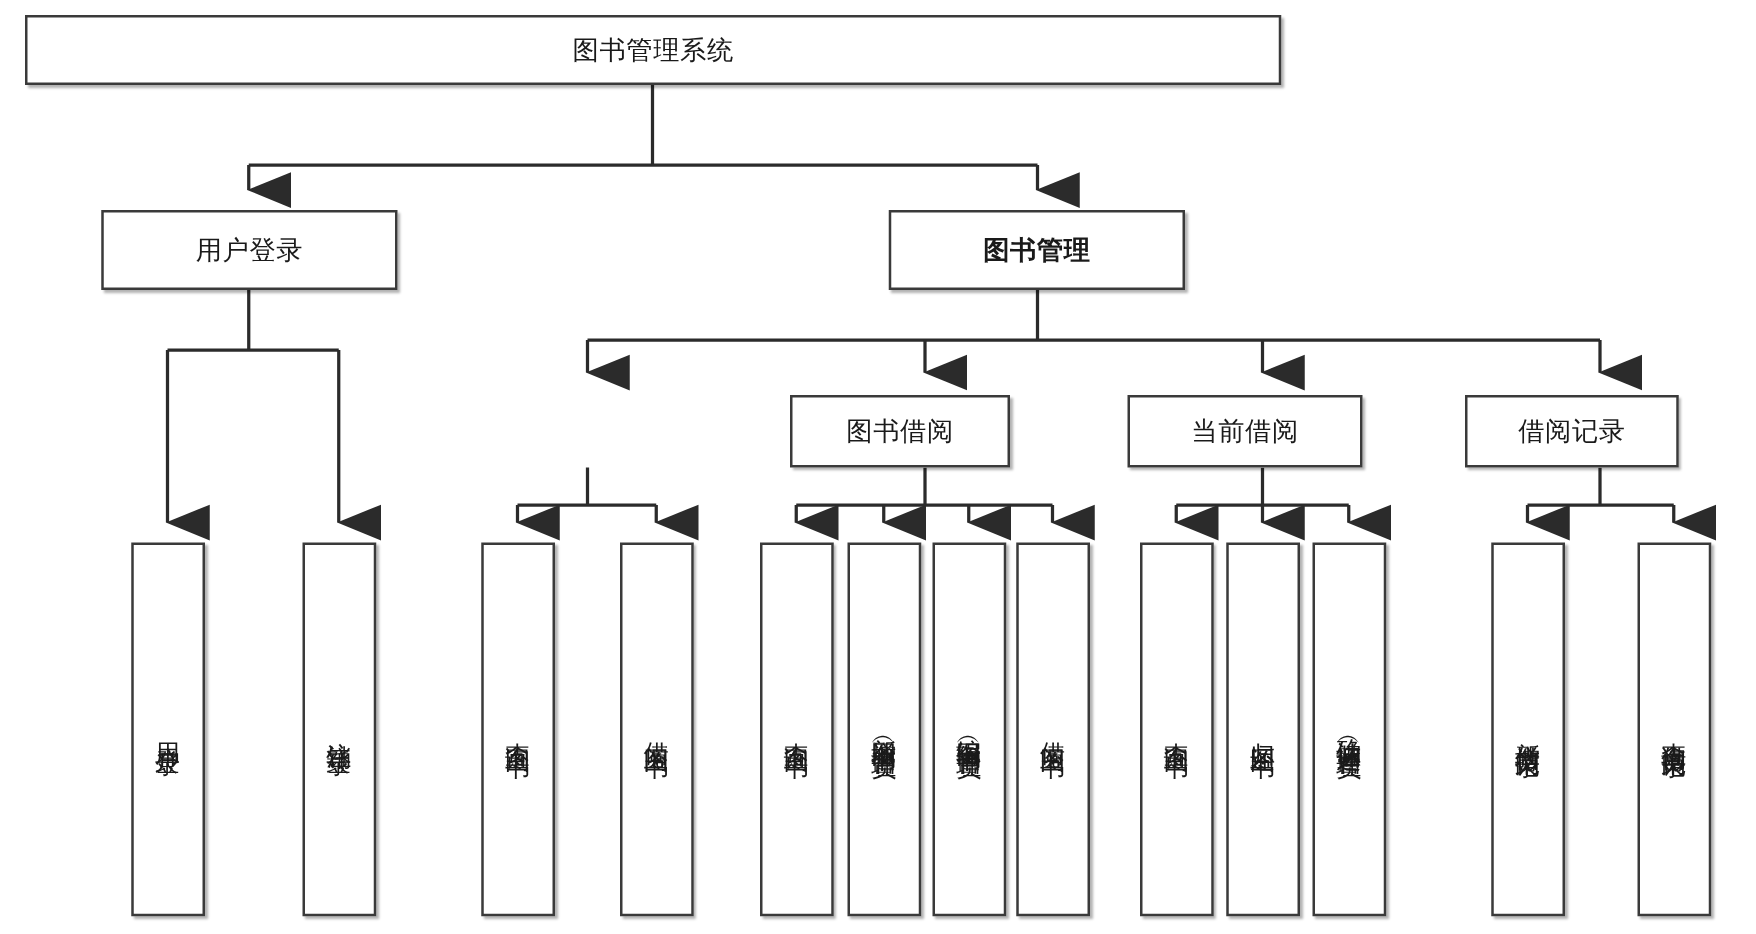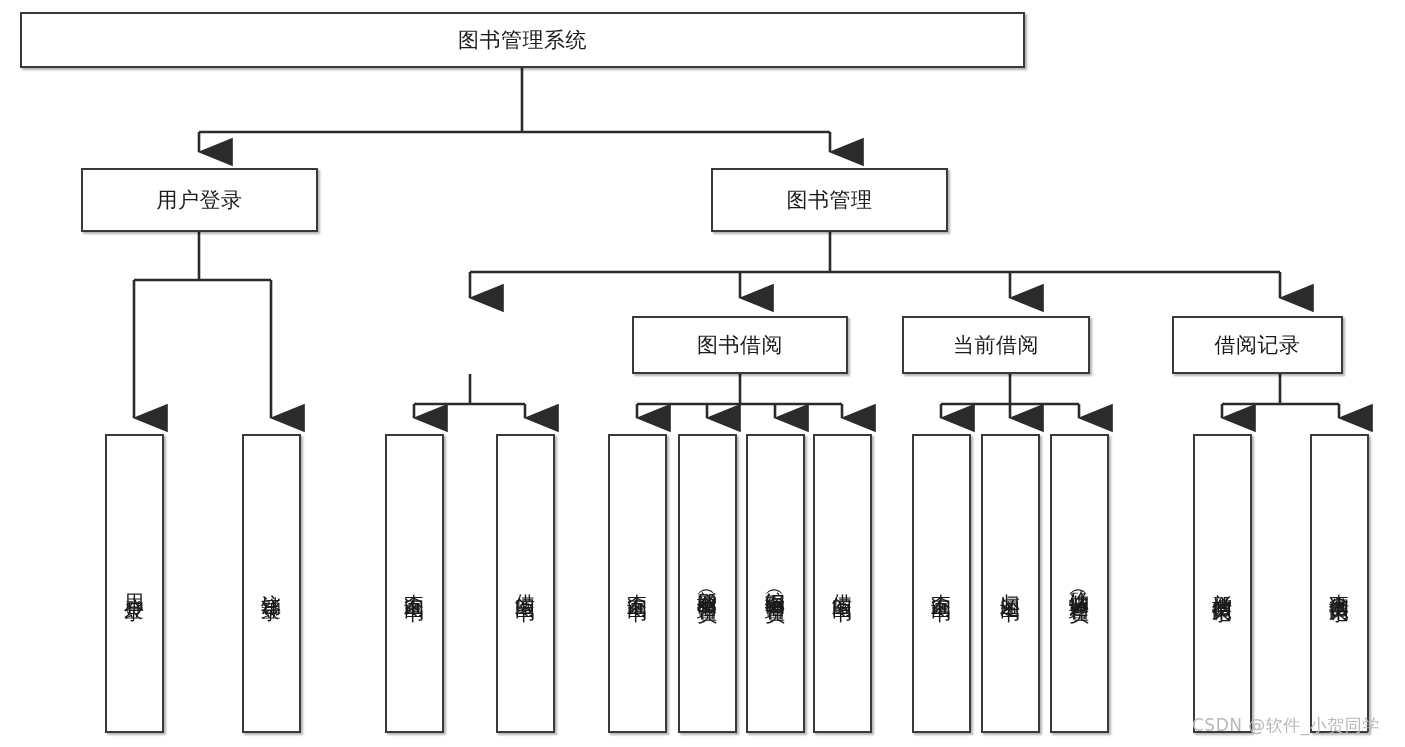--- a/index.html
+++ b/index.html
@@ -123,25 +123,25 @@
     </g>
   </svg>
 
   <div class="node" style="left:20px; top:12px; width:1005px; height:56px;">
     <span class="label">图书管理系统</span>
   </div>
 
   <div class="node" style="left:81px; top:168px; width:237px; height:64px;">
     <span class="label">用户登录</span>
   </div>
-  <div class="node" style="left:711px; top:168px; width:237px; height:64px;">
+  <div class="node" style="left:711px; top:168px; width:237px; height:64px;font-weight:bold;">
     <span class="label">图书管理</span>
   </div>
 
-  <div class="node" style="left:632px; top:316px; width:216px; height:58px;">
+  <div class="node" style="left:632px; top:316px; width:176px; height:58px;">
     <span class="label">图书借阅</span>
   </div>
   <div class="node" style="left:902px; top:316px; width:188px; height:58px;">
     <span class="label">当前借阅</span>
   </div>
   <div class="node" style="left:1172px; top:316px; width:171px; height:58px;">
     <span class="label">借阅记录</span>
   </div>
 
   <div class="node leaf" style="left:105px; top:434px; width:59px; height:299px;">
@@ -181,15 +181,14 @@
     <span class="label">确认归还（管理员）</span>
   </div>
 
   <div class="node leaf tall" style="left:1193px; top:434px; width:59px; height:299px;">
     <span class="label">新增借阅记录</span>
   </div>
   <div class="node leaf tall" style="left:1310px; top:434px; width:59px; height:299px;">
     <span class="label">查询借阅记录</span>
   </div>
 
-  <div class="watermark" style="left:1192px; top:714px;">CSDN @软件_小贺同学</div>
 
 </div>
 
 </body></html>

